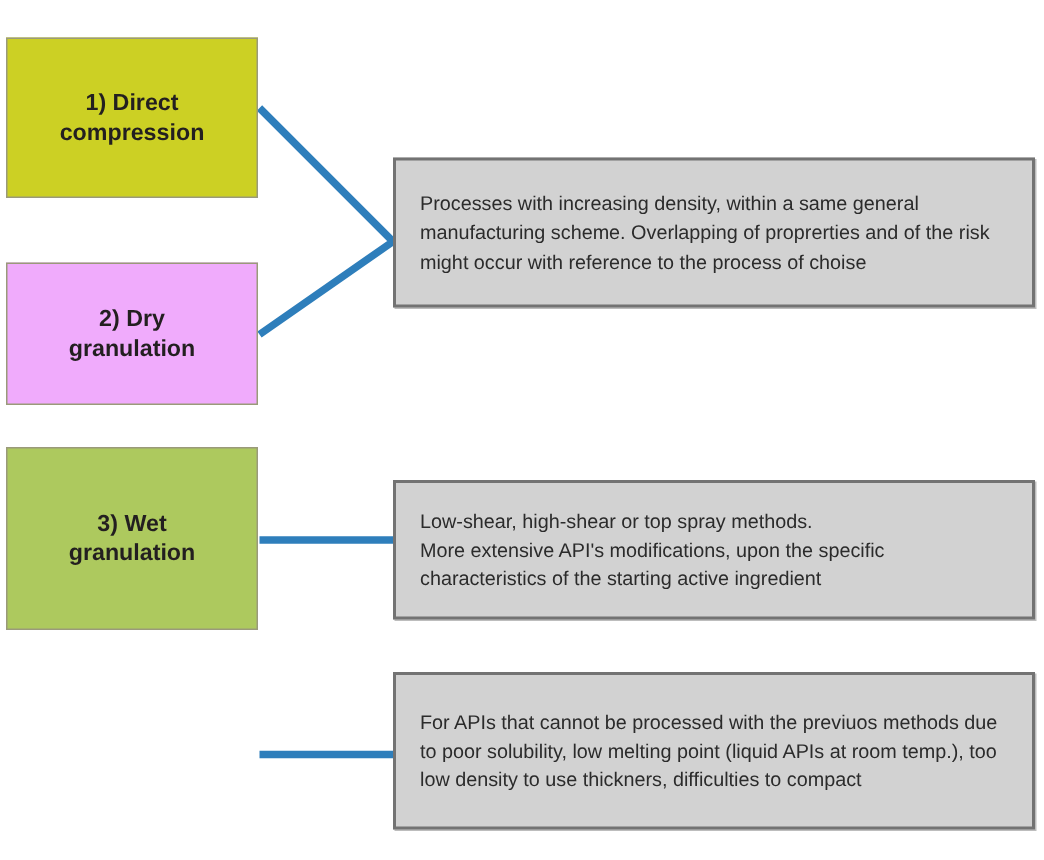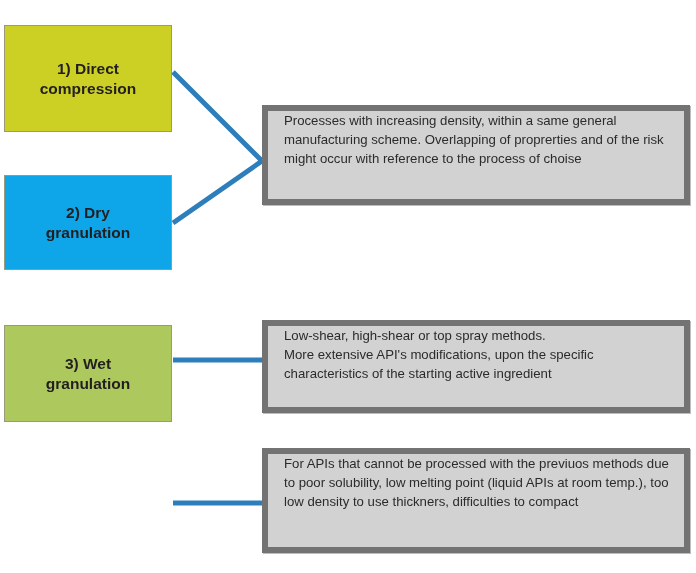--- a/index.html
+++ b/index.html
@@ -43,40 +43,40 @@
     font-size: 15.5px;
     color: #231f20;
     line-height: 1.25;
     padding: 0 22px;
     box-sizing: border-box;
   }
   .desc-box {
     position: absolute;
     box-sizing: border-box;
     background: #d2d2d2;
-    border: 6px solid #737373;
+    border: 2px solid #737373;
     box-shadow: 1px 1px 0 0 #bdbdbd;
     display: flex;
-    align-items: flex-start;
+    align-items: center;
     z-index: 2;
   }
   .desc-text {
     font-size: 13.2px;
     color: #2b2b2b;
     line-height: 1.45;
     padding: 0 14px 0 16px;
     box-sizing: border-box;
     width: 100%;
     white-space: pre-line;
   }
 
   
   #box-direct-compression { left: 4px;  top: 25px;  width: 168px; height: 107px; }
   #box-dry-granulation    { left: 4px;  top: 175px; width: 168px; height: 95px;  }
-  #box-wet-granulation    { left: 4px;  top: 325px; width: 168px; height: 97px;  }
+  #box-wet-granulation    { left: 4px;  top: 298px; width: 168px; height: 122px;  }
   #box-other-methods      { left: 4px;  top: 455px; width: 168px; height: 100px; }
 
   #desc-box-1 { left: 262px; top: 105px; width: 428px; height: 100px; }
   #desc-box-2 { left: 262px; top: 320px; width: 428px; height: 93px;  }
   #desc-box-3 { left: 262px; top: 448px; width: 428px; height: 105px; }
 </style>
 </head>
 <body>
 
 <div id="diagram-canvas">
@@ -88,21 +88,21 @@
     <line x1="173" y1="360" x2="262" y2="360" stroke="#2e7ebb" stroke-width="5" stroke-linecap="butt"></line>
 
     <line x1="173" y1="503" x2="262" y2="503" stroke="#2e7ebb" stroke-width="5" stroke-linecap="butt"></line>
   </svg>
 
   <div class="cat-box" id="box-direct-compression" style="background:#ccd024;">
     <div class="cat-label">1) Direct
 compression</div>
   </div>
 
-  <div class="cat-box" id="box-dry-granulation" style="background:#0ea5e9;">
+  <div class="cat-box" id="box-dry-granulation" style="background:#f0abfc;">
     <div class="cat-label">2) Dry granulation</div>
   </div>
 
   <div class="cat-box" id="box-wet-granulation" style="background:#adc95e;">
     <div class="cat-label">3) Wet granulation</div>
   </div>
 
 
   <div class="desc-box" id="desc-box-1">
     <div class="desc-text">Processes with increasing density, within a same general manufacturing scheme. Overlapping of proprerties and of the risk might occur with reference to the process of choise</div>

